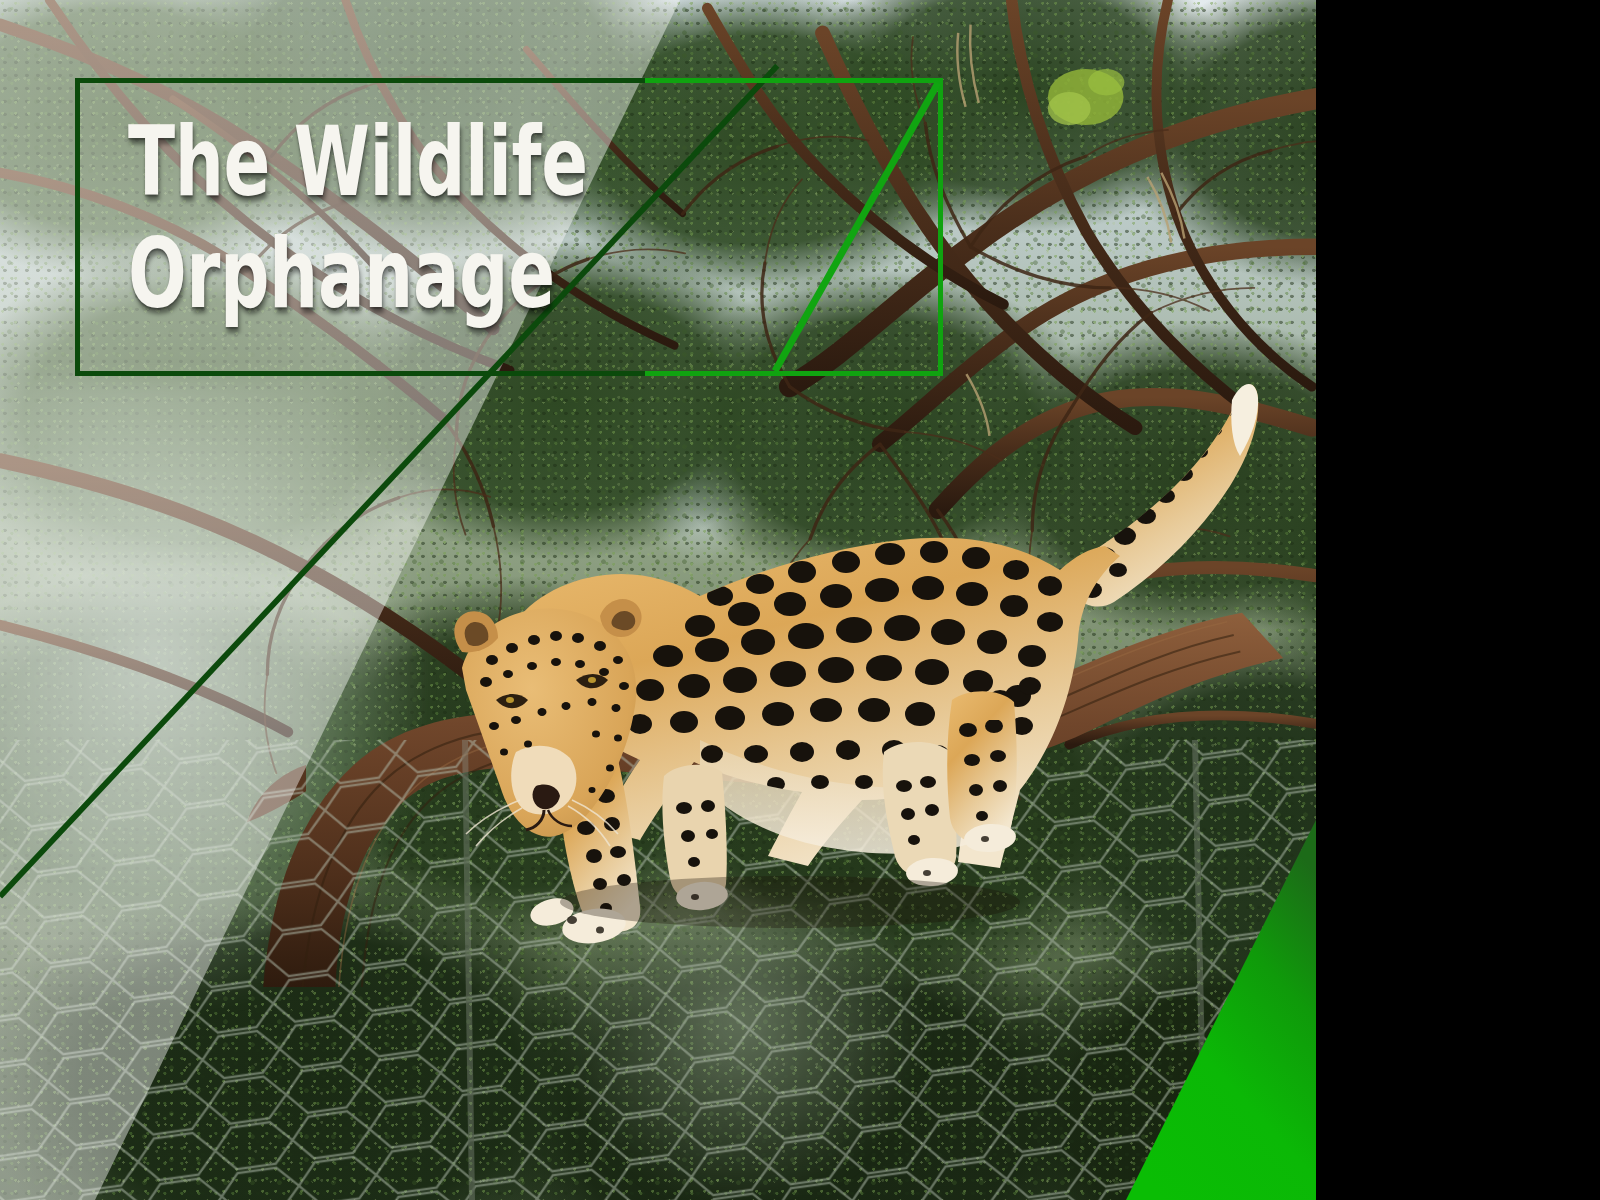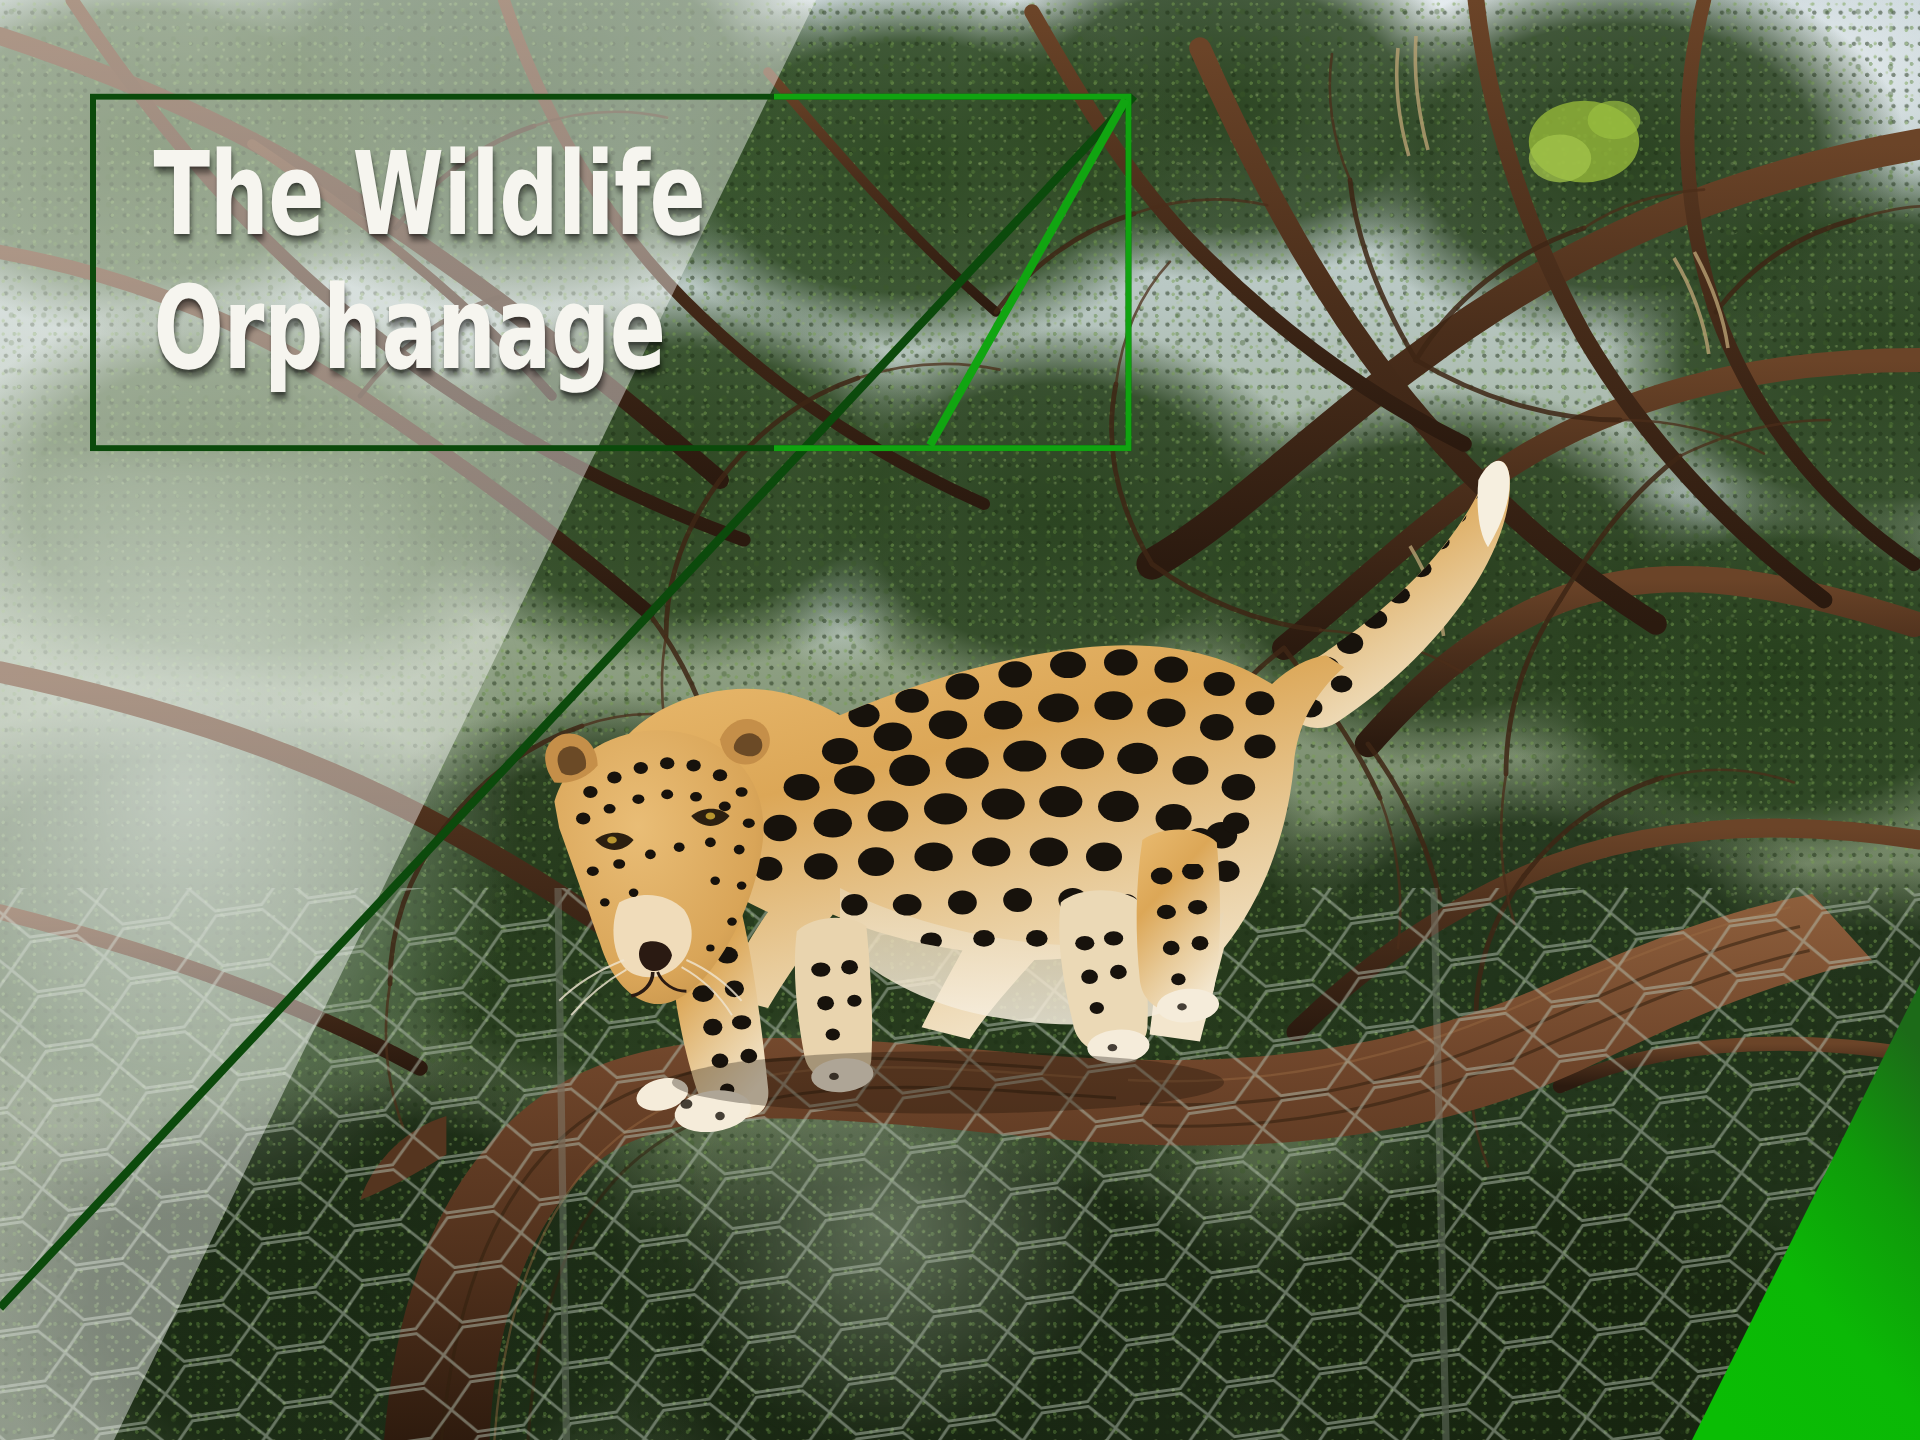--- a/index.html
+++ b/index.html
@@ -3,21 +3,21 @@
 <meta charset="utf-8">
 <title>The Wildlife Orphanage</title>
 <style>
   html, body {
     margin: 0;
     padding: 0;
     background: #000;
   }
   #stage {
     position: relative;
-    width: 1600px;
+    width: 1316px;
     height: 1200px;
     overflow: hidden;
     font-family: "Liberation Sans", sans-serif;
     background: #12230e;
   }
 
   
   .photo {
     position: absolute;
     inset: 0;

